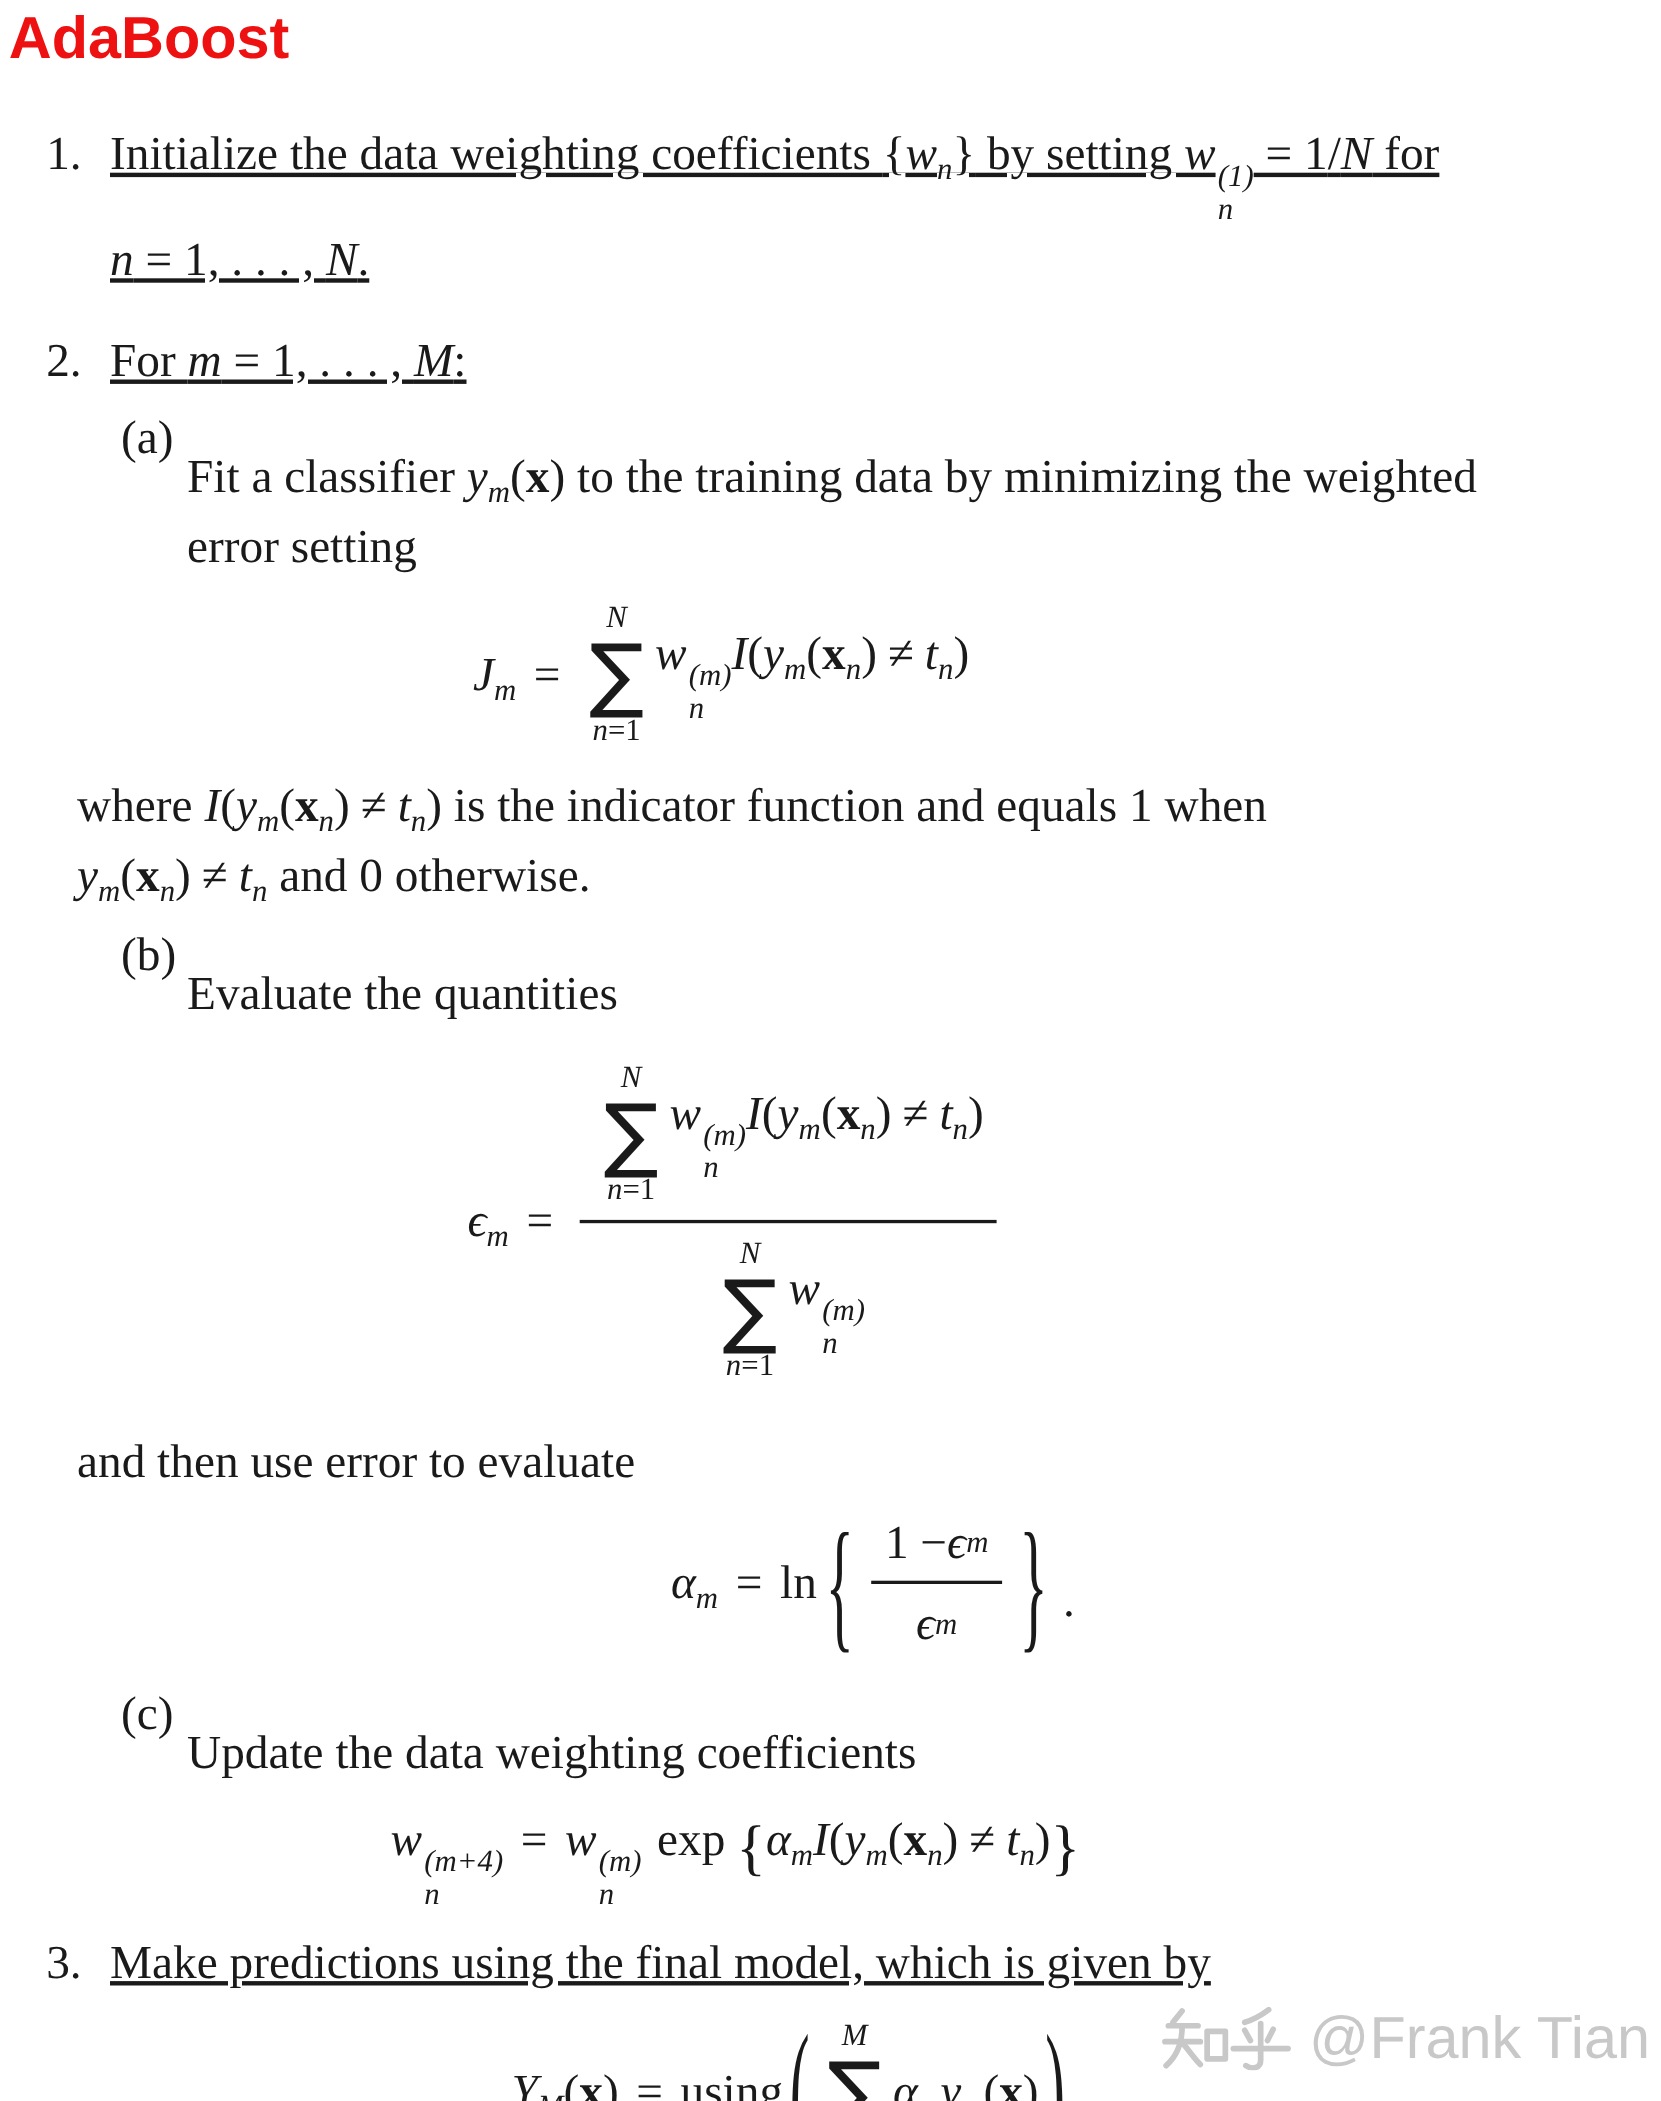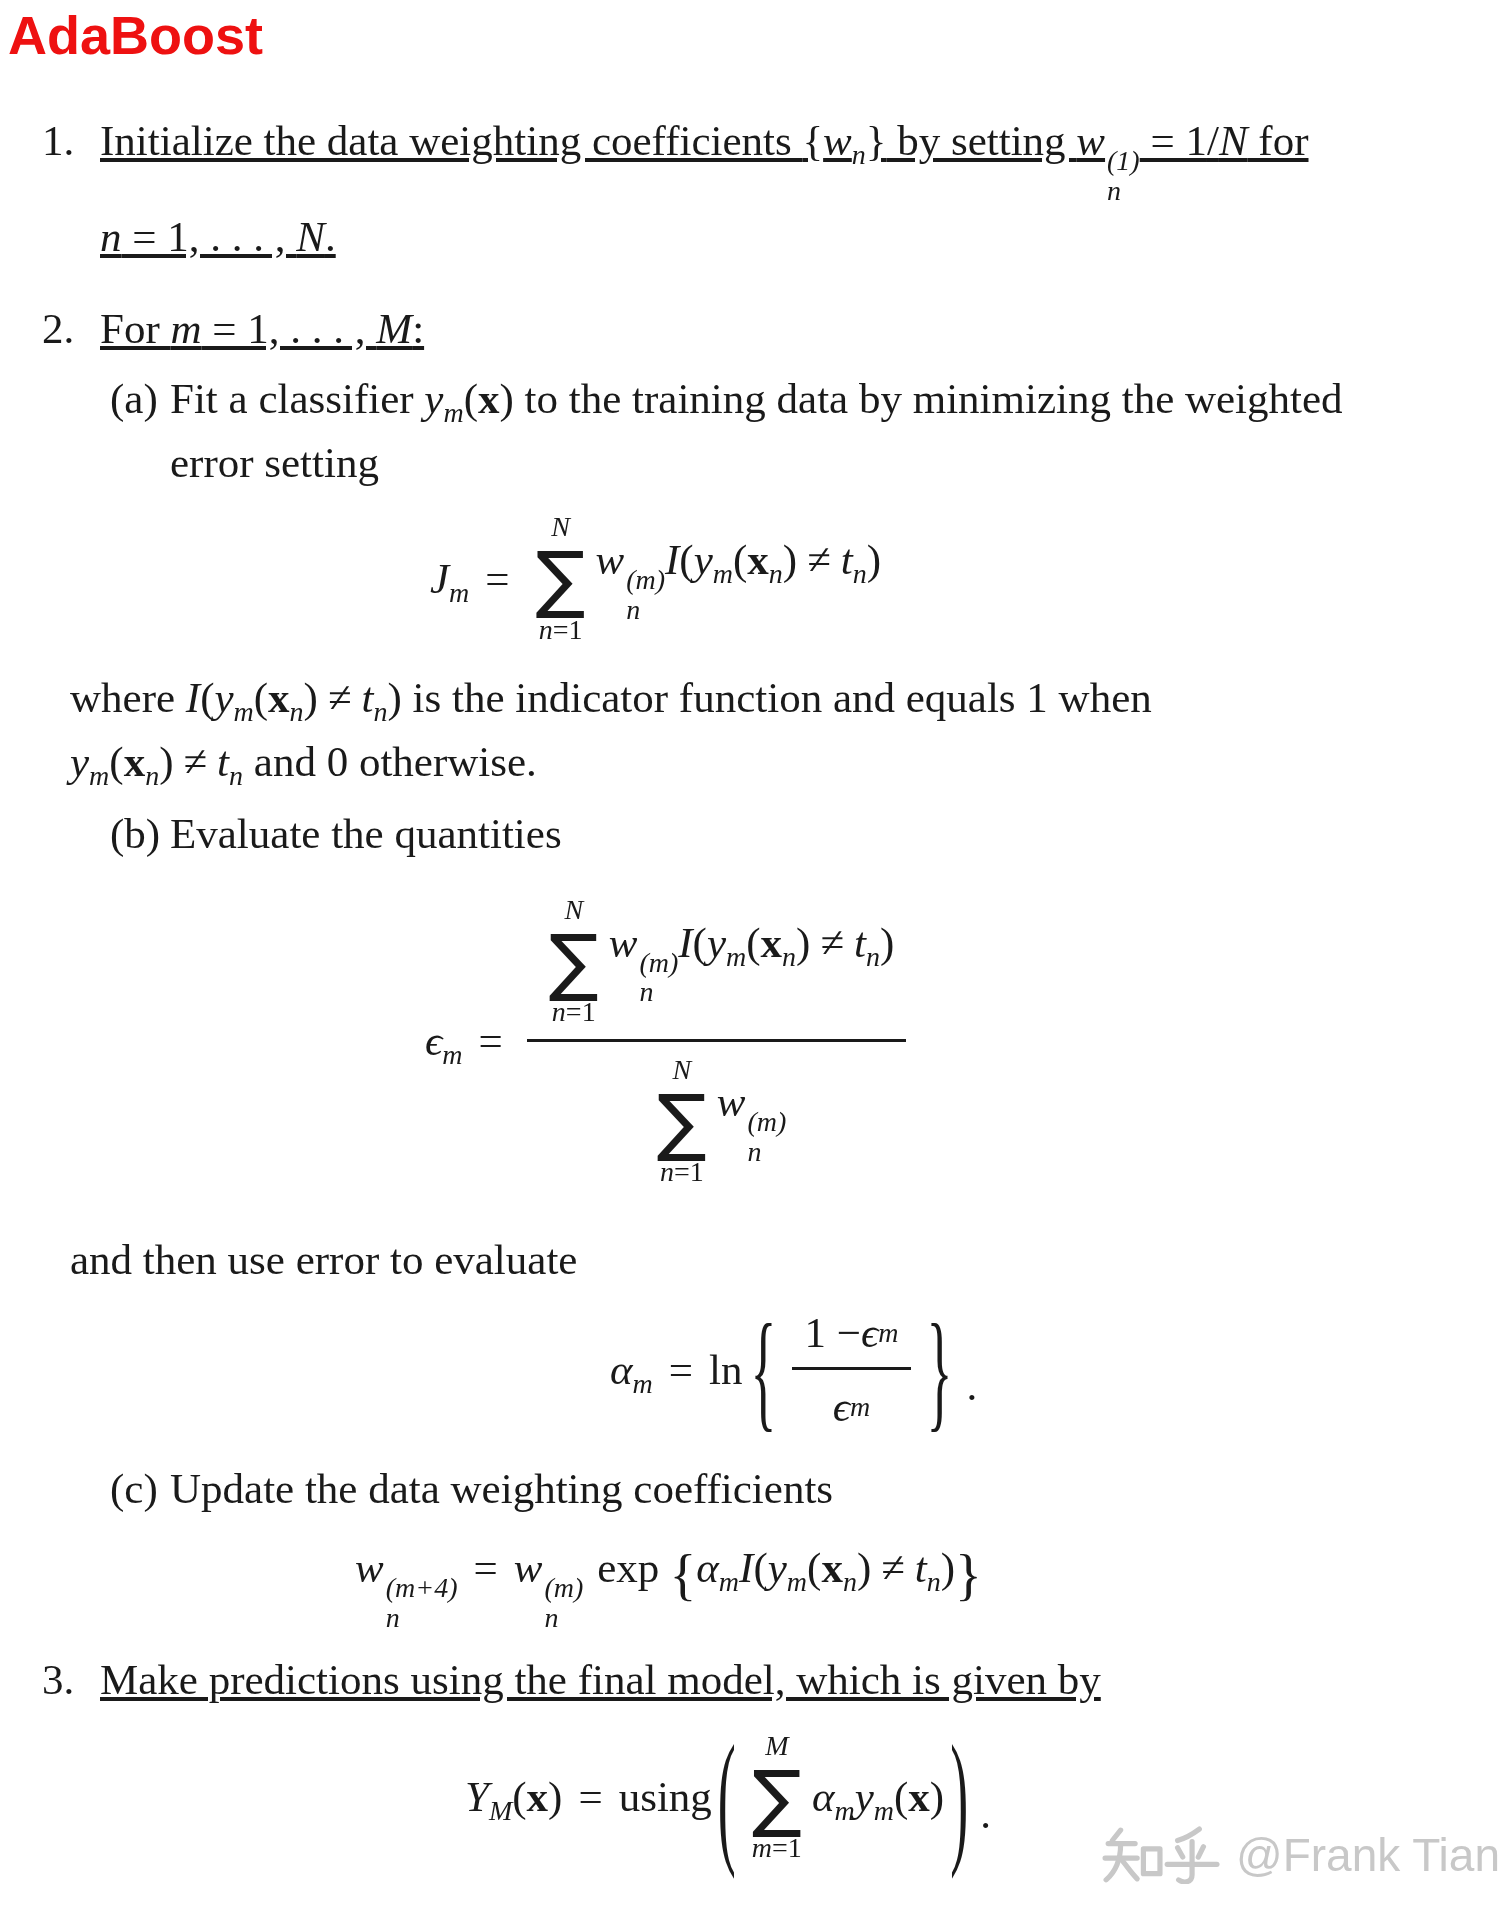--- a/index.html
+++ b/index.html
@@ -11,21 +11,21 @@
   .title{
     font-family:"Liberation Sans","DejaVu Sans",sans-serif;
     font-weight:700;font-size:54px;color:#ee1111;
     margin:6px 0 44px 8px;line-height:1.1;
   }
   .item{display:flex;margin:0 20px 28px 42px;}
   .item-num{width:58px;flex:none;line-height:64px;}
   .item-body{flex:1;min-width:0;text-decoration:underline;}
   .sub{display:flex;margin:4px 20px 4px 110px;}
   .sub-label{width:60px;flex:none;line-height:64px;}
-  .sub-body{flex:1;min-width:0;}
+  .sub-body{flex:1;min-width:0;margin-top:35px;}
   .indent-block{margin-left:70px;margin-right:20px;}
   .line{white-space:nowrap;line-height:64px;}
   
   .mi{font-style:italic;}
   .mrm{font-style:normal;}
   .mbf{font-weight:700;font-style:normal;}
   .sb{font-size:28px;vertical-align:-9px;line-height:0;font-style:italic;}
   .ssk{display:inline-flex;flex-direction:column;align-items:flex-start;
        font-size:28px;line-height:1.05;vertical-align:-15px;margin-left:2px;}
   .ssk .k-sup{font-style:italic;}
@@ -41,21 +41,21 @@
   .frac{display:inline-flex;flex-direction:column;align-items:center;margin:0 8px;}
   .frac .num{display:flex;align-items:center;padding:0 12px 10px;}
   .frac .den{display:flex;align-items:center;justify-content:center;
              border-top:3px solid #1a1a1a;padding:12px 12px 0;width:100%;box-sizing:border-box;}
   .bigbrace{display:inline-block;font-size:54px;line-height:1;transform:scaleY(2.45);margin:0 8px;font-style:normal;}
   .bigparen{display:inline-block;font-size:54px;line-height:1;transform:scaleY(2.75);margin:0 6px;font-style:normal;}
   .medbrace{font-size:56px;line-height:0;vertical-align:-12px;font-style:normal;}
   .baseline-dot{position:relative;top:16px;margin-left:6px;}
   .watermark{
     position:absolute;right:10px;bottom:26px;display:flex;align-items:center;gap:16px;
-    color:#c8c8c8;font-family:"Liberation Sans","DejaVu Sans",sans-serif;font-size:46px;
+    color:#c8c8c8;font-family:"Liberation Sans","DejaVu Sans",sans-serif;font-size:54px;
   }
 </style>
 </head>
 <body>
 
 <h1 class="title">AdaBoost</h1>
 
 <div class="item">
   <div class="item-num">1.</div>
   <div class="item-body">

